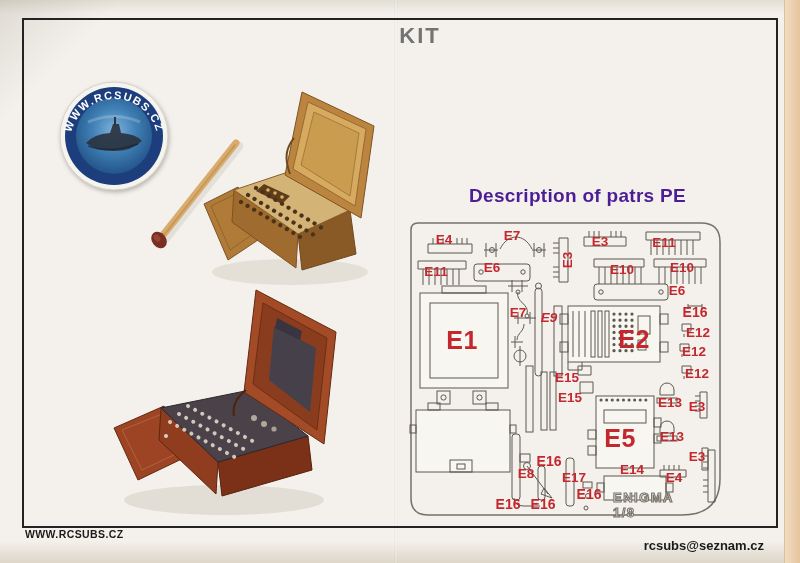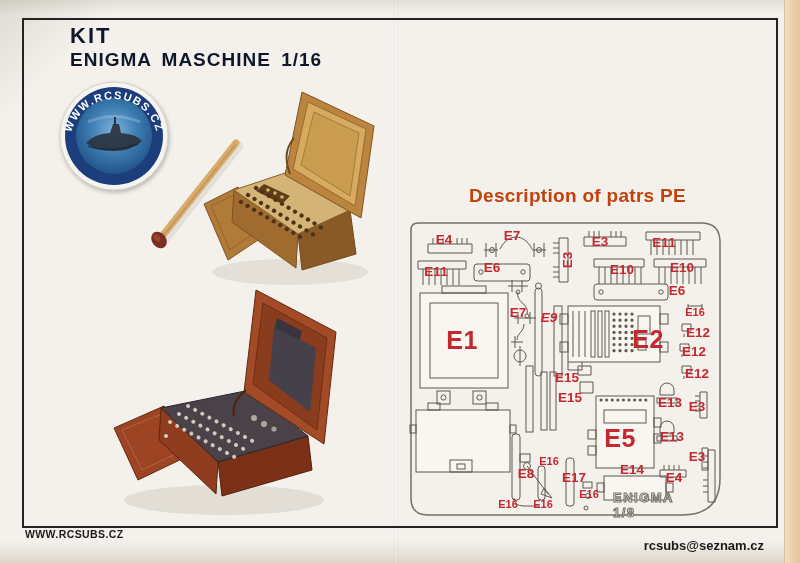--- a/index.html
+++ b/index.html
@@ -27,37 +27,37 @@
   .scan-edge-right{
     position:absolute;right:0;top:0;width:15px;height:100%;
     background:linear-gradient(90deg,#f0dcc2,#e6c49e);
     border-left:1px solid #dcc09a;
   }
   .frame{
     position:absolute;left:22px;top:18px;width:752px;height:506px;
     border:2px solid #232323;
   }
   .title{
-    position:absolute;left:70px;top:24px;width:700px;color:#0f172a;
+    position:absolute;left:70px;top:24px;width:700px;text-align:center;color:#737373;
   }
   .title .t1{font-size:22px;font-weight:bold;letter-spacing:2px;margin:0;line-height:1.1;}
   .title .t2{font-size:19px;font-weight:bold;letter-spacing:1px;margin:0;line-height:1.25;word-spacing:4px;}
   .pe-heading{
     position:absolute;left:430px;top:185px;width:295px;text-align:center;
-    font-size:19px;font-weight:bold;color:#c2410c;letter-spacing:.3px;
+    font-size:19px;font-weight:bold;color:#4c1d95;letter-spacing:.3px;
   }
   .pe-diagram{position:absolute;left:408px;top:220px;width:316px;height:298px;}
   .pe-shapes{position:absolute;left:0;top:0;z-index:1;}
   .pe-label{
     position:absolute;z-index:2;transform:translate(-50%,-50%);
     color:#c4272e;font-weight:bold;white-space:nowrap;line-height:1;
   }
   .lbl-lg{font-size:25px;letter-spacing:.5px;}
   .lbl-md{font-size:13.5px;}
-  .lbl-sm{font-size:11px;}
+  .lbl-sm{font-size:14px;}
   .sheet-label{
     position:absolute;left:242px;top:285px;z-index:2;transform:translate(-50%,-50%);
     font-size:13px;font-weight:bold;letter-spacing:1.5px;
     color:#8f8b82;-webkit-text-fill-color:#f4f2ee;-webkit-text-stroke:1.1px #77736a;
   }
   .logo-badge{position:absolute;left:58px;top:80px;width:112px;height:112px;filter:drop-shadow(1px 2px 2px rgba(0,0,0,.25));}
   .matchstick{position:absolute;left:144px;top:136px;width:102px;height:124px;}
   .photo-top{position:absolute;left:198px;top:84px;width:198px;height:208px;}
   .photo-bottom{position:absolute;left:106px;top:278px;width:252px;height:242px;}
   .footer-left{
@@ -72,21 +72,20 @@
 <body>
 
 <div class="paper"></div>
 <div class="fold-tl"></div>
 <div class="crease-v"></div>
 <div class="scan-edge-right"></div>
 <div class="frame"></div>
 
 <div class="title">
   <div class="t1">KIT</div>
-  <div class="t2">ENIGMA MASCHINE  1/16</div>
 </div>
 
 <svg class="logo-badge" viewBox="0 0 112 112">
   <defs>
     <radialGradient id="sea" cx="50%" cy="42%" r="65%">
       <stop offset="0%" stop-color="#7fb3dc"></stop>
       <stop offset="45%" stop-color="#3f7fb4"></stop>
       <stop offset="100%" stop-color="#1c4a7e"></stop>
     </radialGradient>
   </defs>
@@ -278,21 +277,21 @@
       <div class="pe-label lbl-md" style="left: 160px; top: 40px; transform: translate(-50%, -50%) rotate(-90deg);">E3</div>
       <div class="pe-label lbl-md" style="left: 28px; top: 52px;">E11</div>
       <div class="pe-label lbl-md" style="left: 84px; top: 48px;">E6</div>
       <div class="pe-label lbl-md" style="left: 214px; top: 50px;">E10</div>
       <div class="pe-label lbl-md" style="left: 274px; top: 48px;">E10</div>
       <div class="pe-label lbl-md" style="left: 269px; top: 71px;">E6</div>
       <div class="pe-label lbl-md" style="left: 110px; top: 93px;">E7</div>
       <div class="pe-label lbl-md" style="left: 141px; top: 98px; font-style: italic;">E9</div>
       <div class="pe-label lbl-sm" style="left: 287px; top: 92px;">E16</div>
       <div class="pe-label lbl-lg" style="left: 54px; top: 120px;">E1</div>
-      <div class="pe-label lbl-lg" style="left: 240px; top: 119px;">E2</div>
+      <div class="pe-label lbl-lg" style="left: 226px; top: 119px;">E2</div>
       <div class="pe-label lbl-md" style="left: 290px; top: 113px;">E12</div>
       <div class="pe-label lbl-md" style="left: 286px; top: 132px;">E12</div>
       <div class="pe-label lbl-md" style="left: 289px; top: 154px;">E12</div>
       <div class="pe-label lbl-md" style="left: 159px; top: 158px;">E15</div>
       <div class="pe-label lbl-md" style="left: 162px; top: 178px;">E15</div>
       <div class="pe-label lbl-md" style="left: 262px; top: 183px;">E13</div>
       <div class="pe-label lbl-md" style="left: 289px; top: 187px;">E3</div>
       <div class="pe-label lbl-lg" style="left: 212px; top: 218px;">E5</div>
       <div class="pe-label lbl-md" style="left: 264px; top: 217px;">E13</div>
       <div class="pe-label lbl-md" style="left: 289px; top: 237px;">E3</div>

